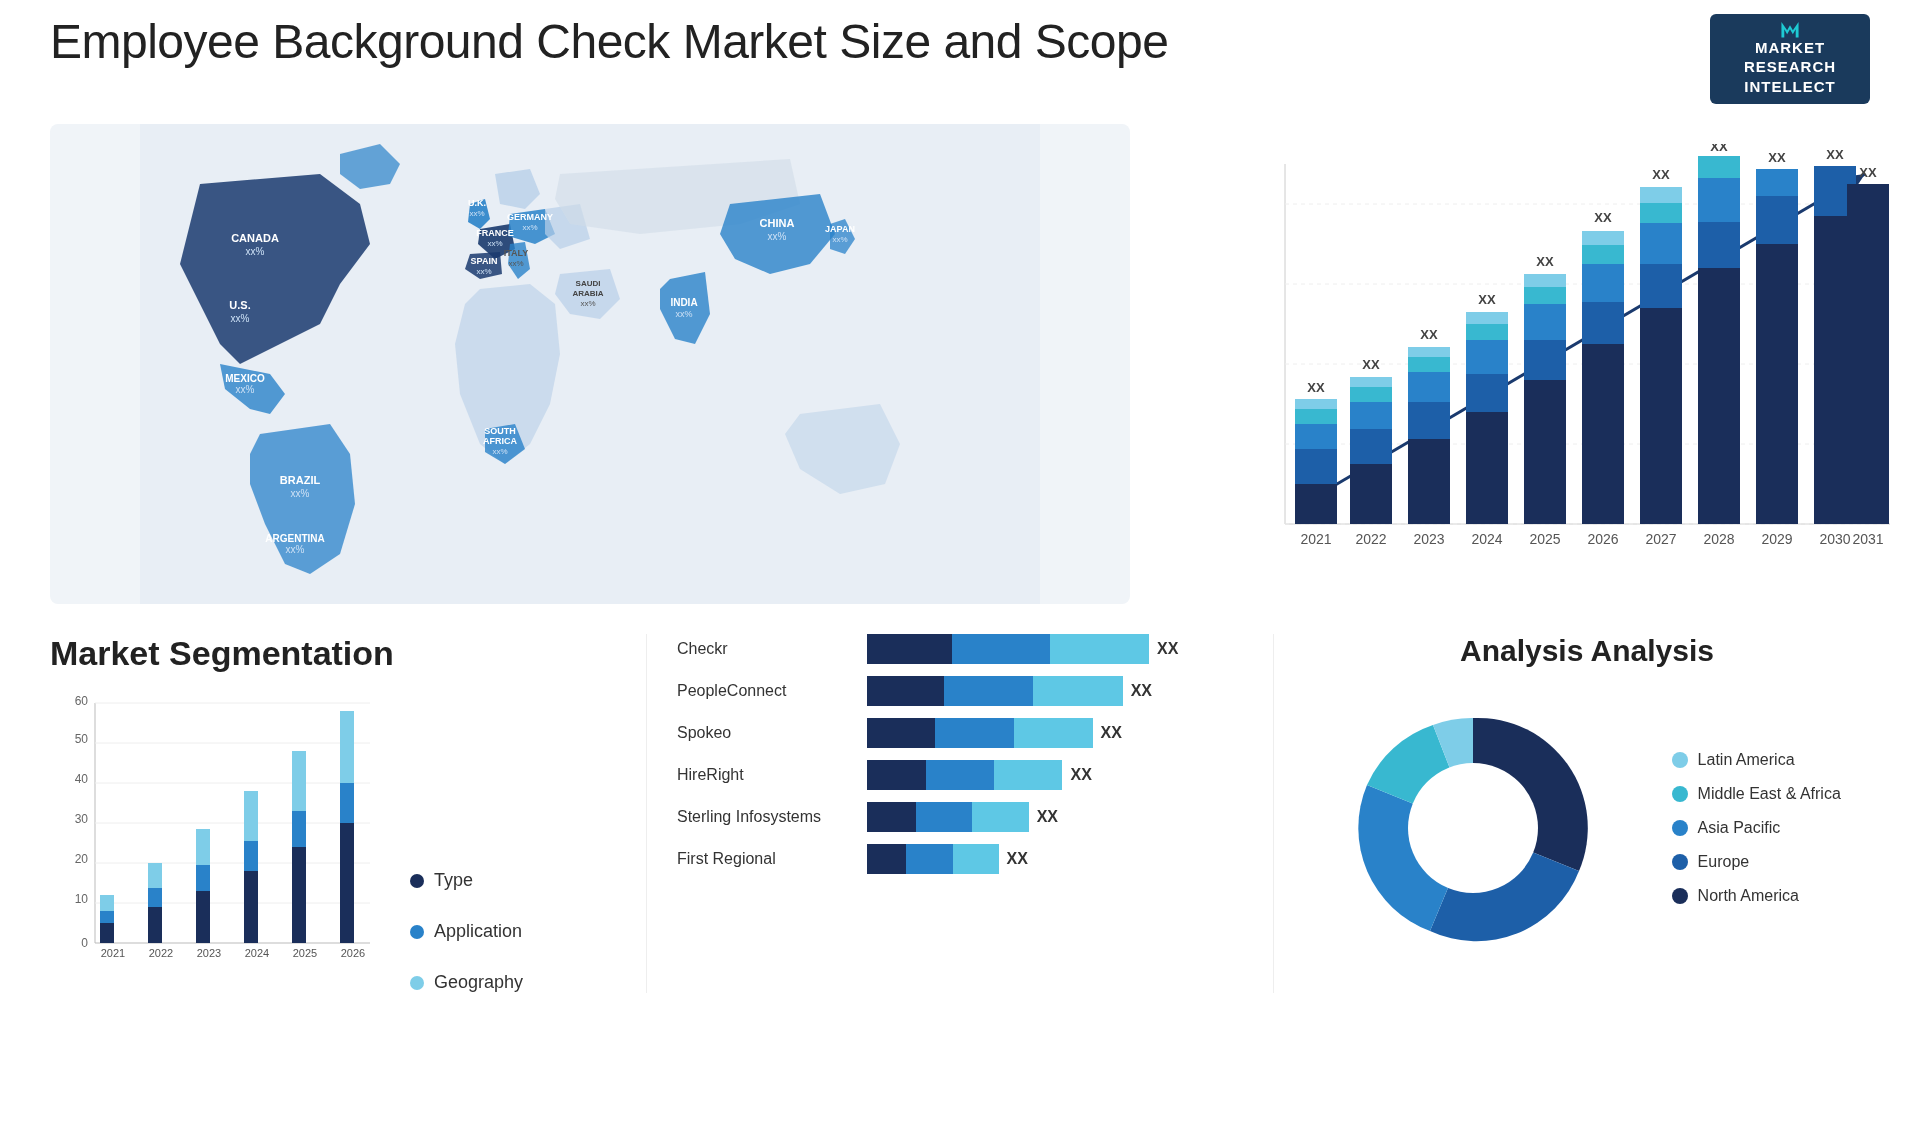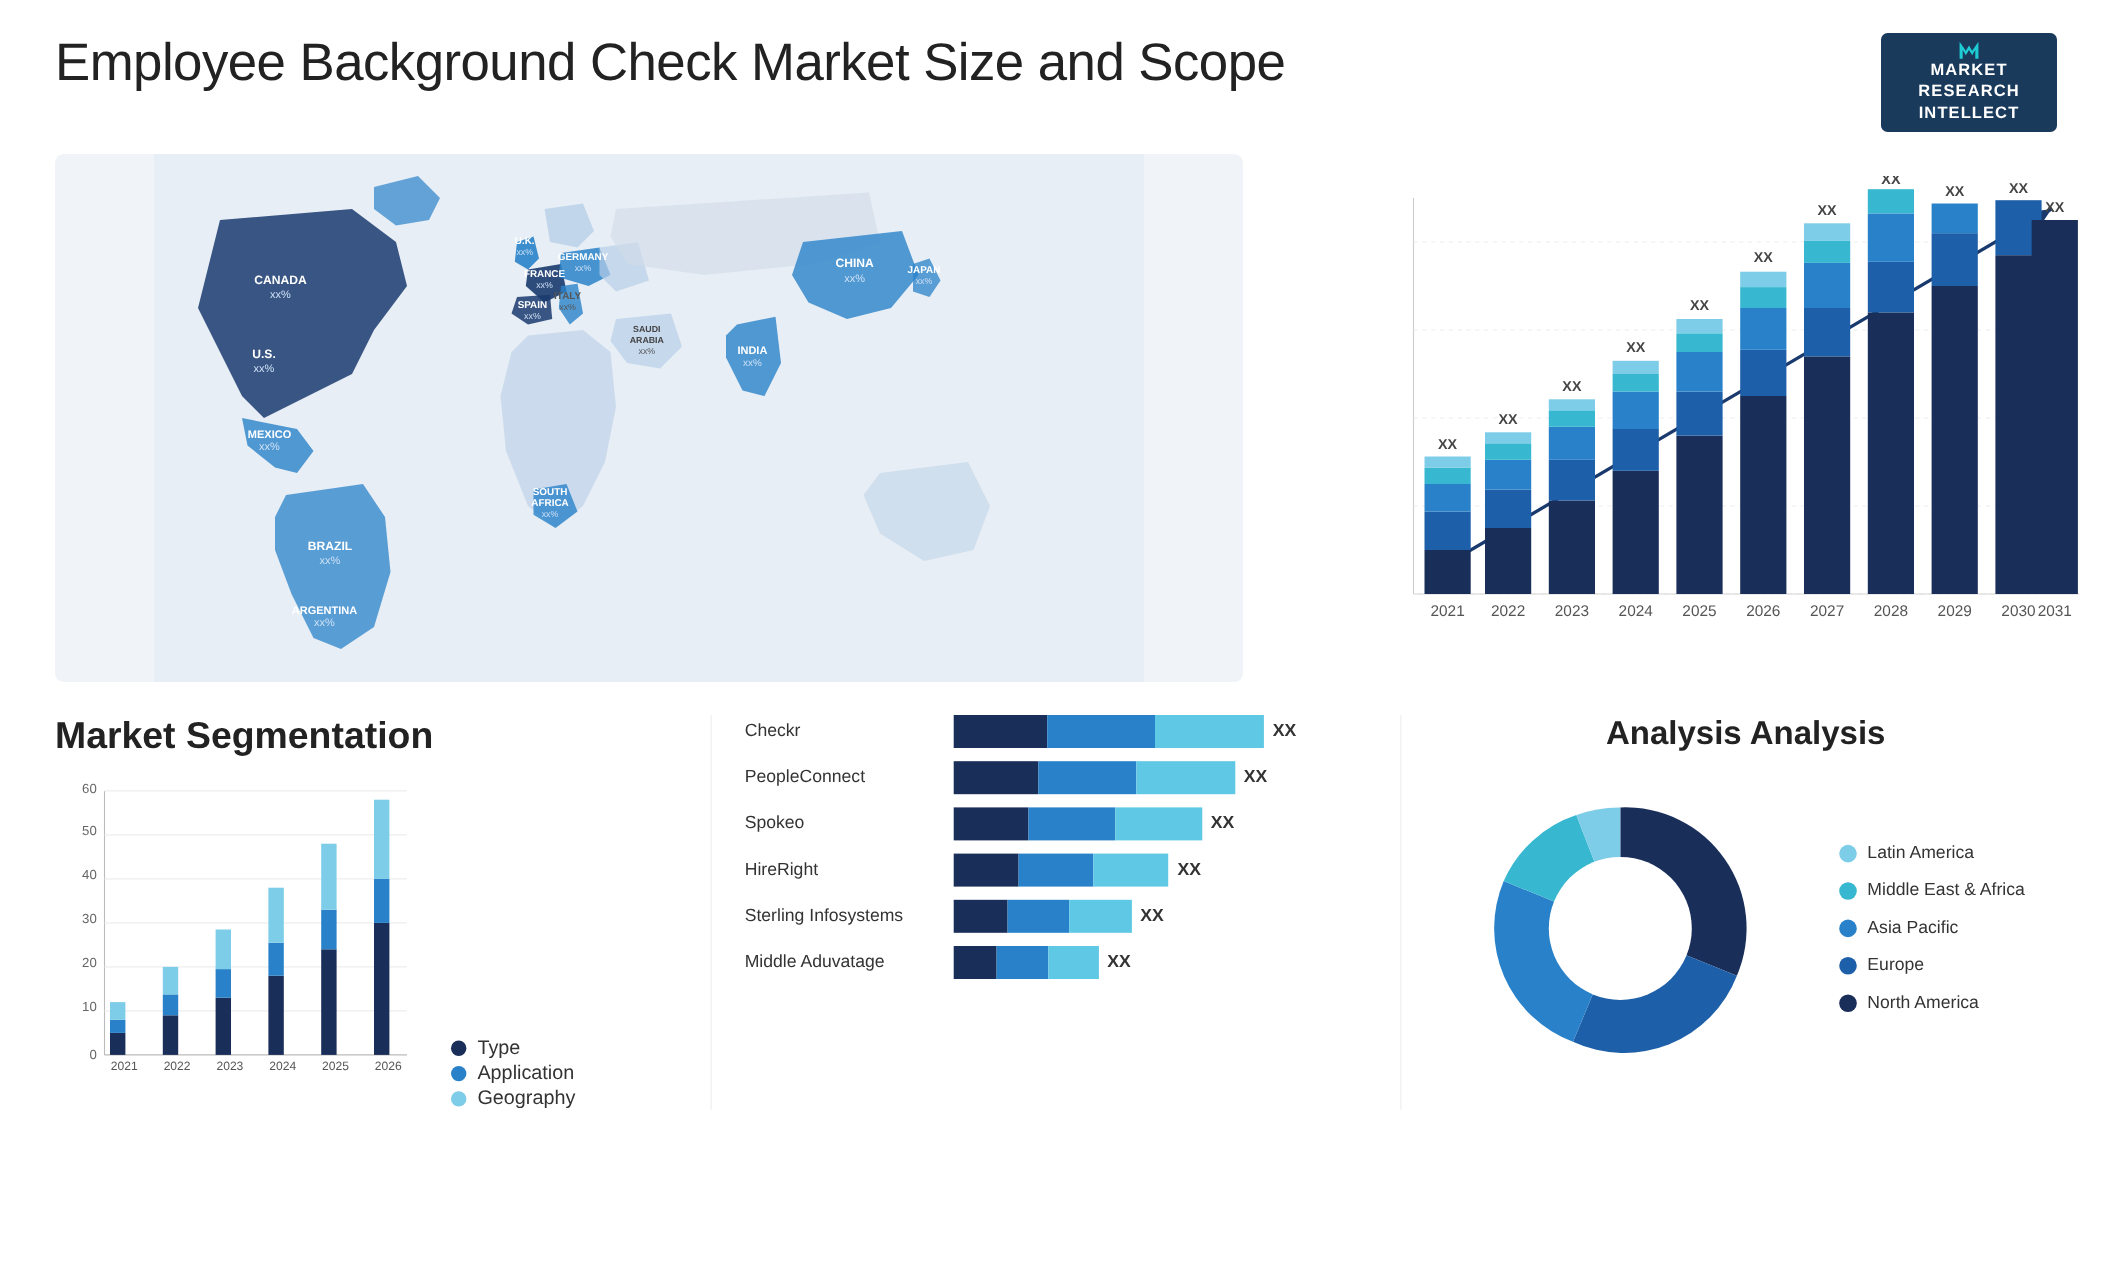--- a/index.html
+++ b/index.html
@@ -6,21 +6,21 @@
     body {
       font-family: 'Segoe UI', Arial, sans-serif;
       background: #fff;
       width: 1920px;
       min-height: 1146px;
       overflow-x: hidden;
     }
     .page {
       width: 1920px;
       min-height: 1146px;
-      padding: 30px 50px;
+      padding: 14px 50px;
       background: #fff;
     }
     
     .header {
       display: flex;
       justify-content: space-between;
       align-items: flex-start;
       margin-bottom: 20px;
     }
     .main-title {
@@ -94,21 +94,21 @@
     }
     .segment-chart-area {
       display: flex;
       align-items: flex-end;
       gap: 0;
     }
     .segment-legend {
       padding-left: 20px;
       display: flex;
       flex-direction: column;
-      gap: 2px;
+      gap: 30px;
       justify-content: space-between;
     }
     .legend-item {
       display: flex;
       align-items: center;
       gap: 10px;
       font-size: 18px;
       color: #333;
     }
     .legend-dot {
@@ -553,21 +553,21 @@
           <div class="player-bar" style="width:43%;">
             <div class="player-bar-seg" style="width:30%;background:#1a2e5a;"></div>
             <div class="player-bar-seg" style="width:35%;background:#2982c9;"></div>
             <div class="player-bar-seg" style="width:35%;background:#5ec8e5;"></div>
           </div>
           <span class="player-val">XX</span>
         </div>
       </div>
 
       <div class="player-row">
-        <span class="player-name">Middle Aduvatage</span>
+        <span class="player-name">First Regional</span>
         <div class="player-bar-wrapper">
           <div class="player-bar" style="width:35%;">
             <div class="player-bar-seg" style="width:30%;background:#1a2e5a;"></div>
             <div class="player-bar-seg" style="width:35%;background:#2982c9;"></div>
             <div class="player-bar-seg" style="width:35%;background:#5ec8e5;"></div>
           </div>
           <span class="player-val">XX</span>
         </div>
       </div>
     </div>

